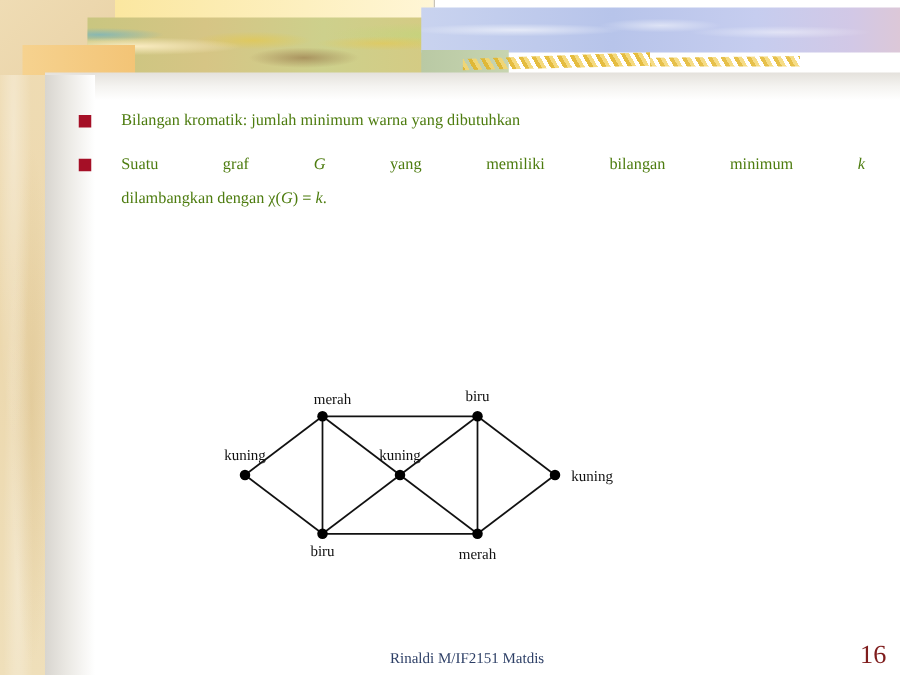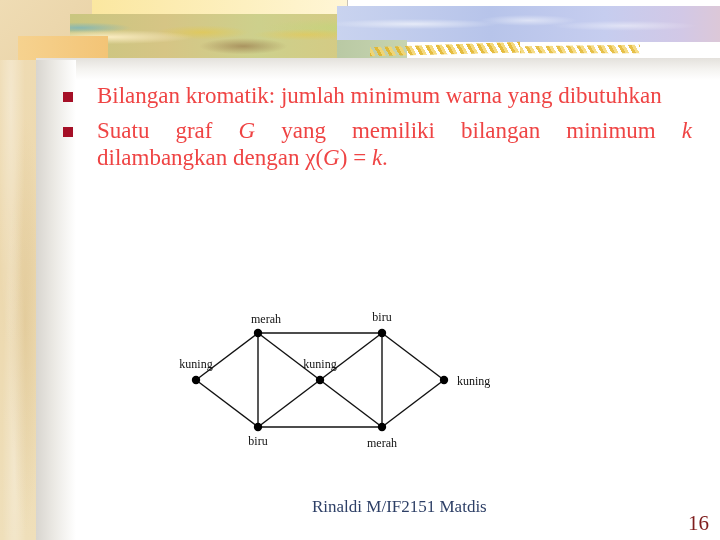--- a/index.html
+++ b/index.html
@@ -74,36 +74,36 @@
   .banner-wheat2 {
     position:absolute; left:520px; top:42px; width:120px; height:14px;
     background:repeating-linear-gradient(60deg,#e2b52a 0 3px,#f4d670 3px 6px,transparent 6px 9px);
     clip-path:polygon(0 30%,100% 20%,100% 80%,0 80%);
     opacity:0.85;
   }
 
   
   .content { position:absolute; left:60px; top:82px; width:632px; }
   .bullet {
-    position:relative; padding-left:37px; font-size:23px; line-height:27px; color:#ef4444;
+    position:relative; padding-left:37px; font-size:13px; line-height:27px; color:#4d7c0f;
     margin-bottom:8px;
   }
   .bullet .sq {
     position:absolute; left:3px; top:10px; width:10px; height:10px; background:#a50f26;
   }
   .bullet .line1 { display:block; text-align:justify; text-align-last:justify; }
   .it { font-style:italic; }
 
   
   .graph { position:absolute; left:0; top:0; width:720px; height:540px; }
   .glabel { font-family:"Liberation Serif", serif; font-size:12px; fill:#111; }
 
   
   .footer-text {
-    position:absolute; left:312px; top:497px; font-size:17px; color:#2d3f66;
+    position:absolute; left:312px; top:519px; font-size:12px; color:#2d3f66;
   }
   .page-num {
     position:absolute; left:688px; top:511px; font-size:21px; color:#7f1d1d;
   }
 </style>
 </head>
 <body>
 
 <div class="left-strip"></div>
 <div class="banner-cream"></div>

